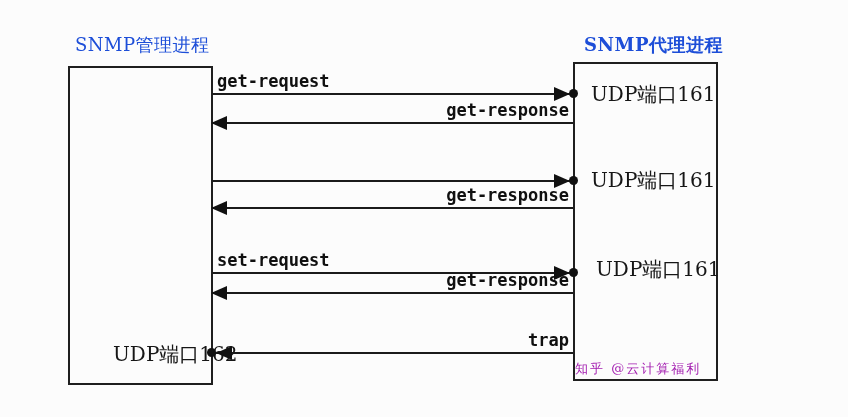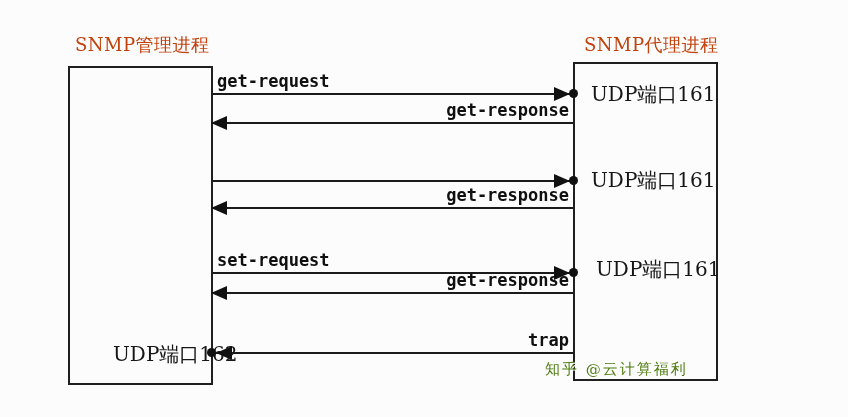--- a/index.html
+++ b/index.html
@@ -13,25 +13,25 @@
   .proc-box{
     position:absolute;
     border:2px solid #1f1f1f;
     background:transparent;
     box-sizing:border-box;
   }
   .manager-box{left:68px;top:66px;width:145px;height:319px;}
   .agent-box{left:573px;top:62px;width:145px;height:319px;}
   .box-title{
     position:absolute;
-    font-size:18px;color:#c2410c;
+    font-size:18px;color:#1d4ed8;
     white-space:nowrap;letter-spacing:0.5px;
   }
   .left-title{left:75px;top:33px;}
-  .right-title{left:584px;top:33px;}
+  .right-title{left:584px;top:33px;font-weight:bold;}
   .port-label{
     position:absolute;
     font-size:20px;color:#161616;
     white-space:nowrap;
   }
   .agent-port-1{left:591px;top:81px;}
   .agent-port-2{left:591px;top:167px;}
   .agent-port-3{left:596px;top:256px;}
   .manager-port{left:113px;top:341px;}
   .arrow{
@@ -73,23 +73,23 @@
   .dot-left{left:-5px;}
   .arrow-1{top:69px;}
   .arrow-2{top:98px;}
   .arrow-3{top:156px;}
   .arrow-4{top:183px;}
   .arrow-5{top:241px;margin-top:7px;}
   .arrow-6{top:268px;}
   .arrow-7{top:328px;text-align:right;}
   .watermark{
     position:absolute;
-    left:545px;top:360px;
-    font-size:15px;letter-spacing:2px;
-    color:#4d7c0f;
+    left:575px;top:360px;
+    font-size:13px;letter-spacing:2px;
+    color:#a21caf;
     text-shadow:1px 1px 0 #ffffff;
     white-space:nowrap;
     z-index:5;
   }
 </style>
 </head>
 <body>
 
 <div class="canvas">
 

